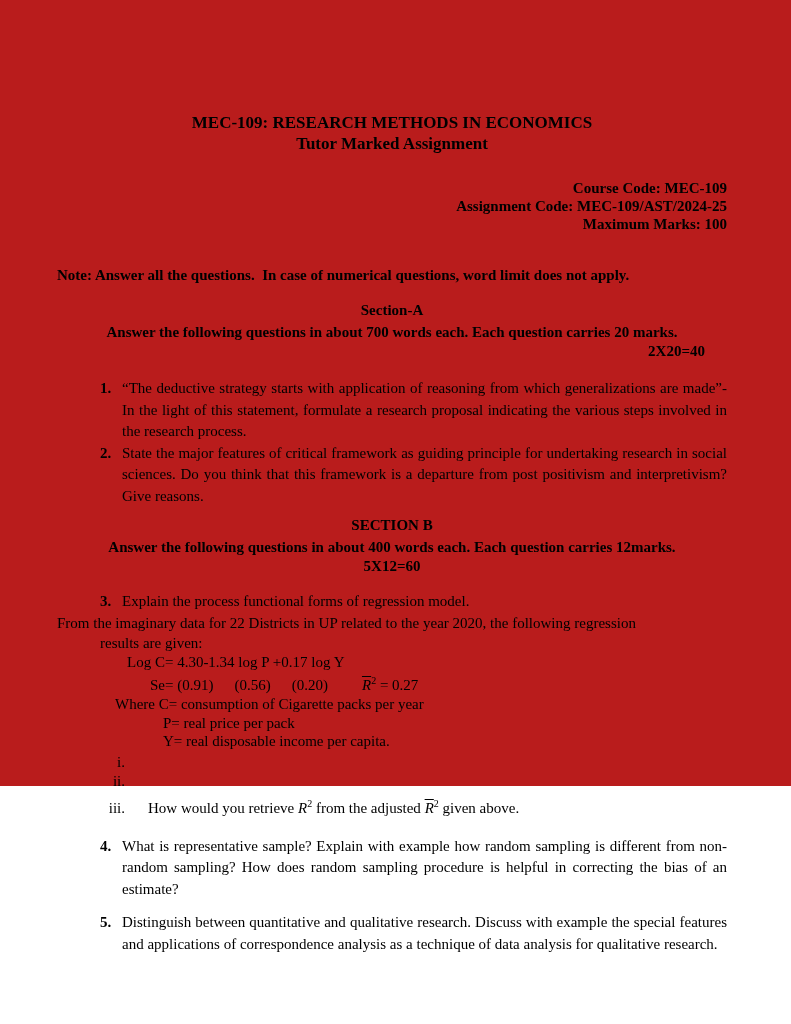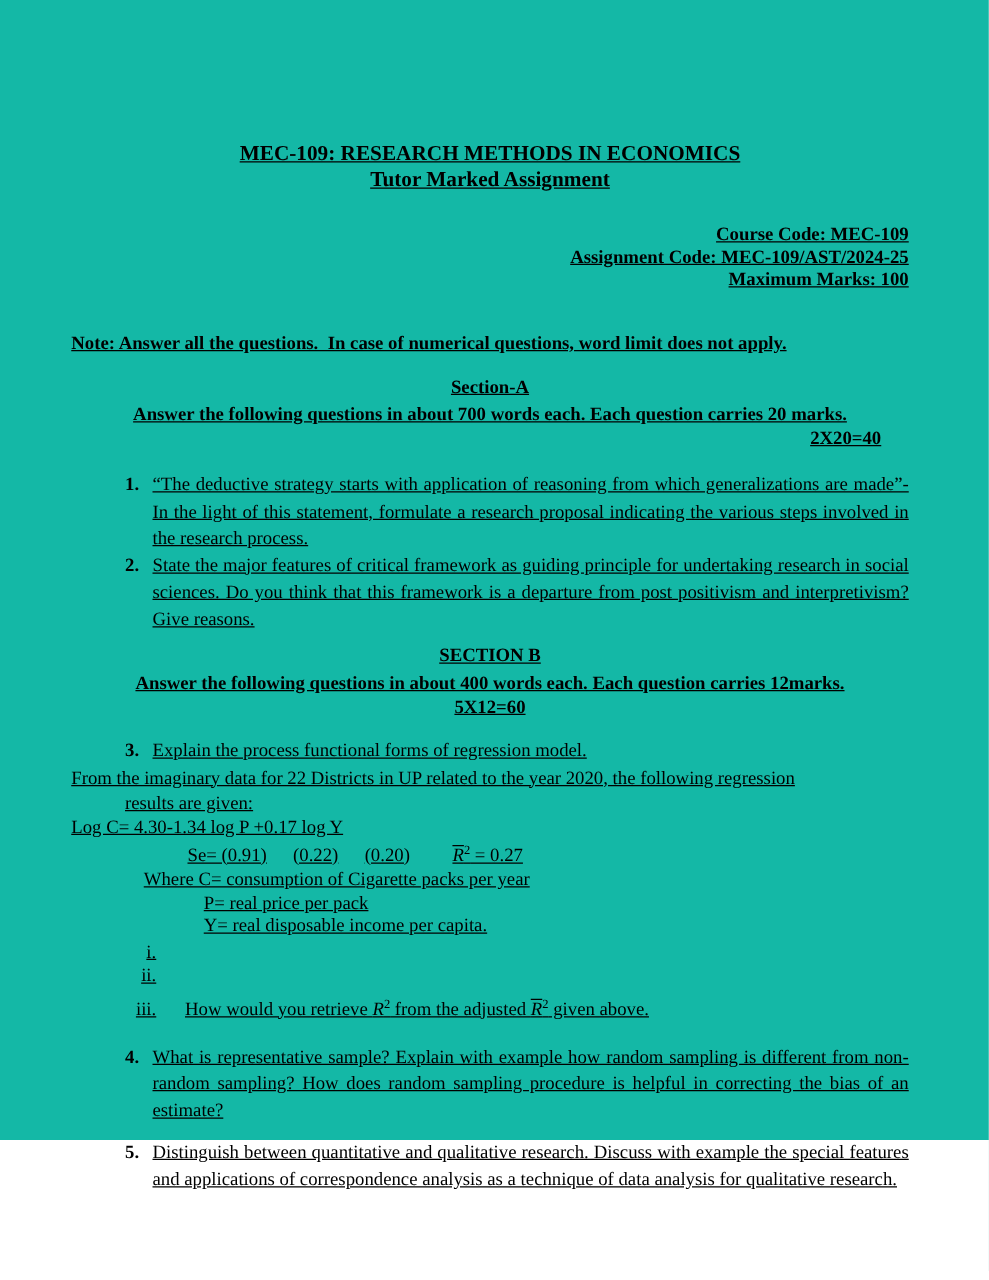--- a/index.html
+++ b/index.html
@@ -11,25 +11,24 @@
     width: 791px;
     height: 1024px;
     font-family: "Liberation Serif", "DejaVu Serif", serif;
     color: #000000;
     font-size: 15px;
     overflow: hidden;
   }
   .page {
     position: relative;
     width: 791px;
-    height: 912px;
+    height: 786px;
     box-sizing: border-box;
     padding: 112px 64px 0 57px;
-    background: #14b8a6;
-    text-decoration: underline;
+    background: #b91c1c;
   }
   .doc-title { text-align: center; font-weight: bold; font-size: 17px; line-height: 21px; }
   .meta { text-align: right; font-weight: bold; font-size: 15px; line-height: 18px; margin-top: 25px; }
   .note { font-weight: bold; line-height: 17px; margin-top: 34px; white-space: pre-wrap; }
   .sec-head { text-align: center; font-weight: bold; line-height: 17px; margin-top: 18px; }
   .sec-head.b { margin-top: 10px; }
   .sec-instr { text-align: center; font-weight: bold; line-height: 17px; margin-top: 5px; }
   .marks-right { text-align: right; font-weight: bold; line-height: 17px; margin-top: 2px; padding-right: 22px; }
   .marks-center { text-align: center; font-weight: bold; line-height: 17px; margin-top: 2px; }
   .qlist { margin-top: 18px; }
@@ -40,21 +39,21 @@
     line-height: 21.5px;
   }
   .q .qnum { position: absolute; left: -22px; top: 0; font-weight: bold; }
   .q.single { text-align: left; }
   .q.gap16 { margin-top: 16px; }
   .q.gap11 { margin-top: 11px; }
   .q.wide { line-height: 21.8px; }
   .q3-intro1 { text-align: justify; line-height: 21.5px; }
   .q3-intro2 { margin-left: 43px; line-height: 19px; }
   .eq-block { line-height: 18.5px; }
-  .eq1 { }
+  .eq1 { margin-left: 70px; }
   .se-line { margin-left: 93px; padding-top: 4px; padding-bottom: 1px; }
   .se-v { margin-left: 21px; }
   .se-r { margin-left: 34px; }
   .where1 { margin-left: 58px; }
   .where2 { margin-left: 106px; }
   .subs { margin-top: 2px; }
   .sub { display: flex; line-height: 19px; }
   .sub .num { flex: none; width: 68px; text-align: right; }
   .sub .txt { margin-left: 23px; }
   .sub.tall { padding-top: 5px; line-height: 24px; }
@@ -103,21 +102,21 @@
     <span class="qnum">3.</span>
     <span>Explain the process functional forms of regression model.</span>
   </div>
 
   <div class="q3-intro1">From the imaginary data for 22 Districts in UP related to the year 2020, the following regression</div>
   <div class="q3-intro2">results are given:</div>
 
   <div class="eq-block">
     <div class="eq1">Log C= 4.30-1.34 log P +0.17 log Y</div>
     <div class="se-line">
-      <span>Se= (0.91)</span><span class="se-v">(0.22)</span><span class="se-v">(0.20)</span><span class="se-r"><span class="obar">R</span><sup>2</sup><span> = 0.27</span></span>
+      <span>Se= (0.91)</span><span class="se-v">(0.56)</span><span class="se-v">(0.20)</span><span class="se-r"><span class="obar">R</span><sup>2</sup><span> = 0.27</span></span>
     </div>
     <div class="where1">Where C= consumption of Cigarette packs per year</div>
     <div class="where2">P= real price per pack</div>
     <div class="where2">Y= real disposable income per capita.</div>
   </div>
 
   <div class="subs">
     <div class="sub">
       <span class="num">i.</span>
     </div>

